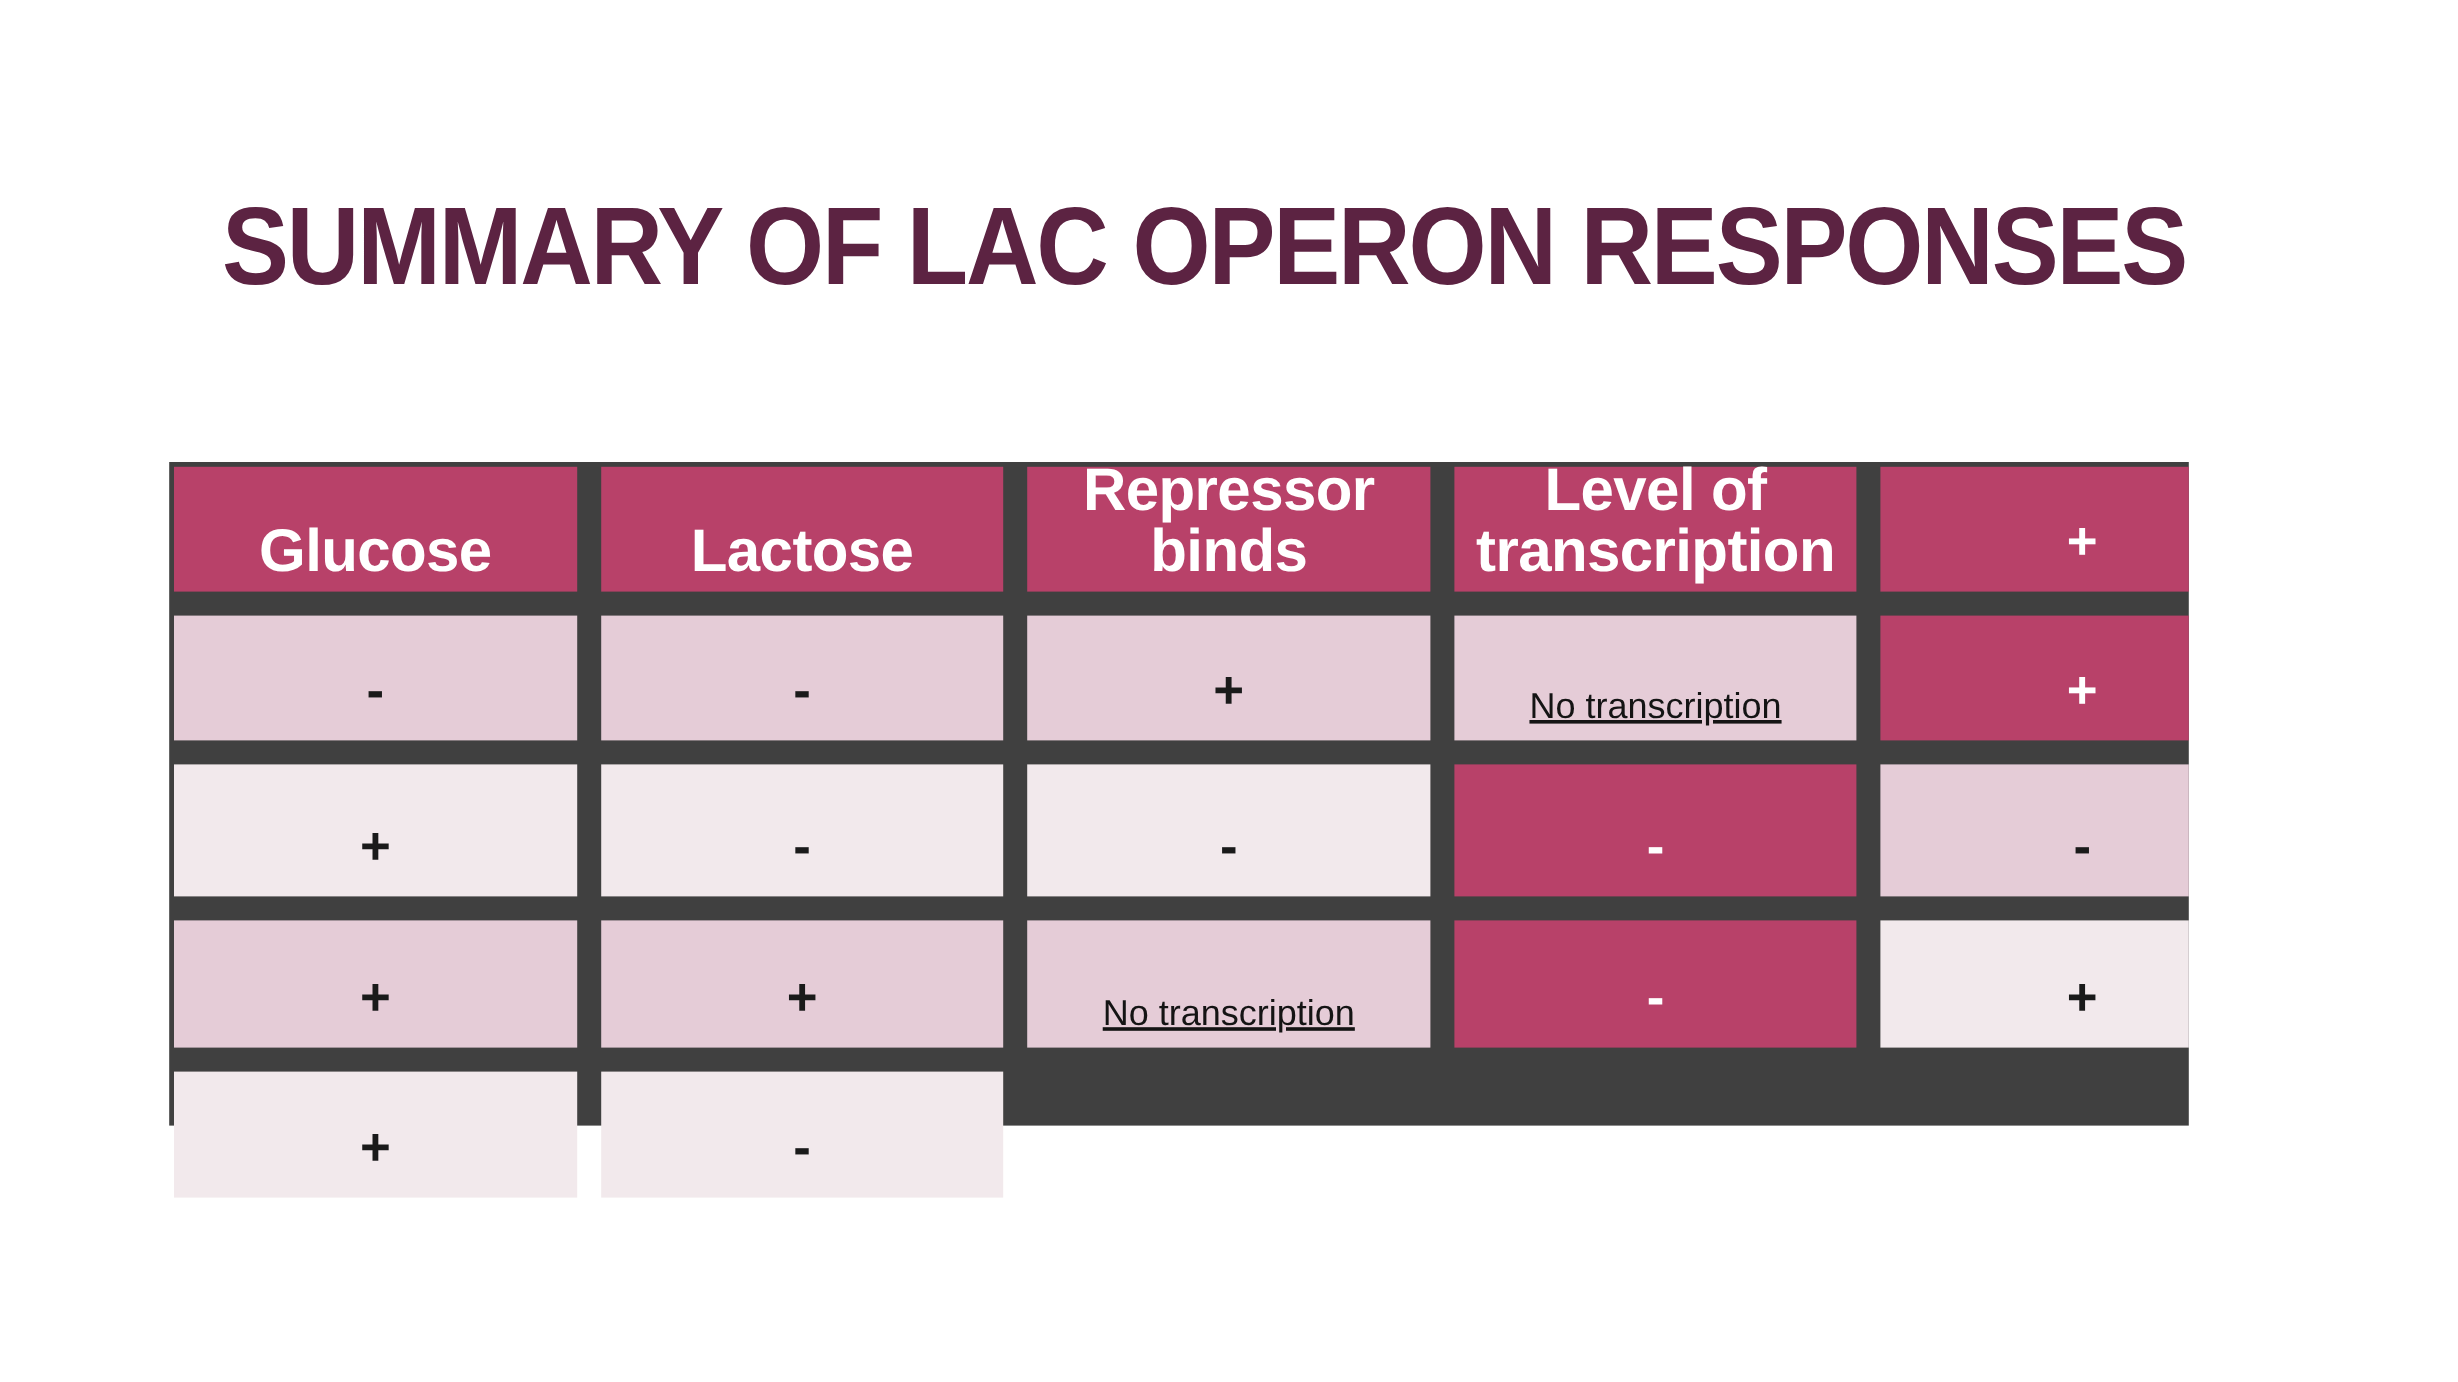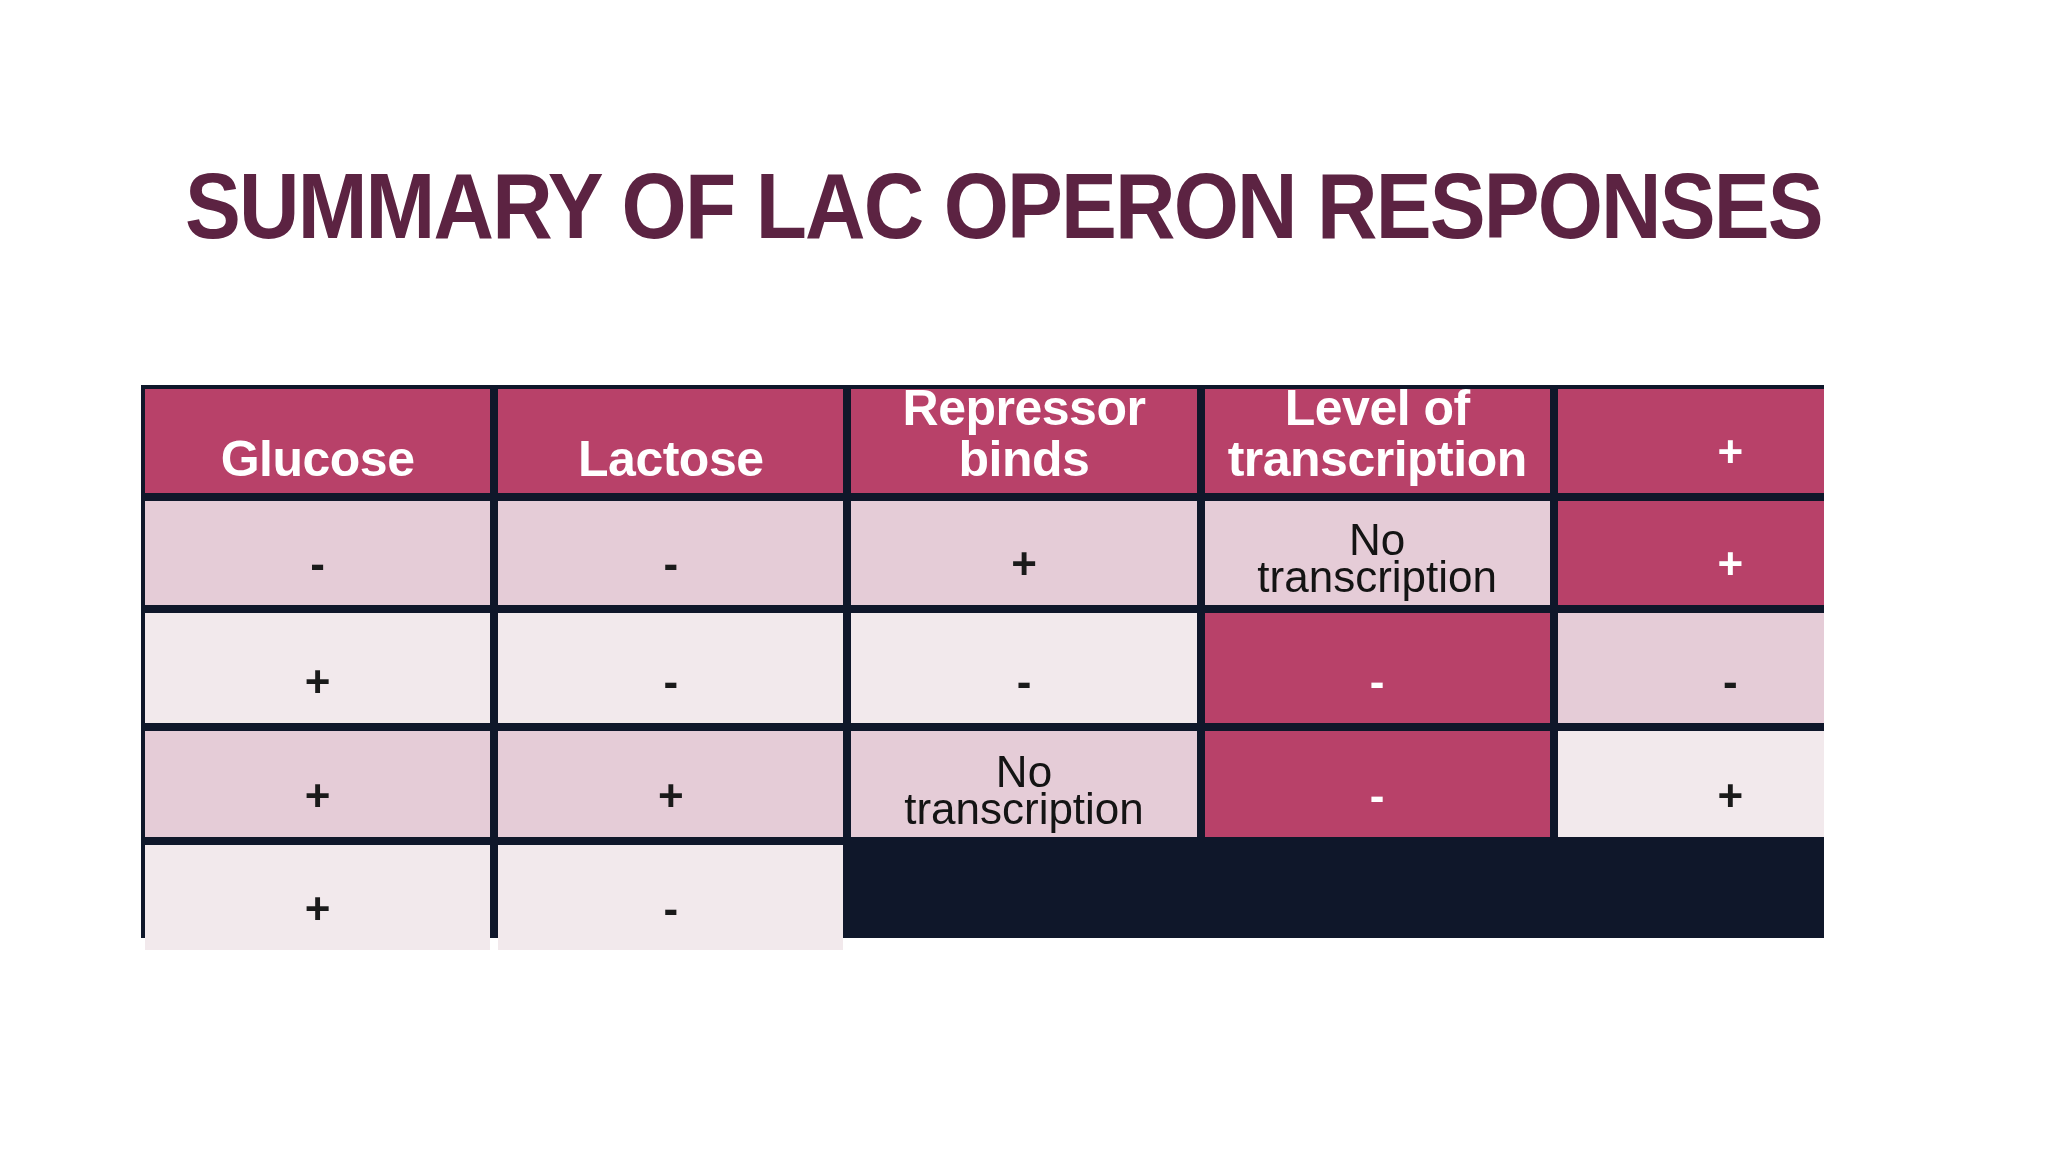--- a/index.html
+++ b/index.html
@@ -44,25 +44,25 @@
   }
 
   
   .op-table {
     position: absolute;
     left: 141px;
     top: 385px;
     width: 1766px;
     height: 553px;
     box-sizing: border-box;
-    background: #0f172a;
+    background: #404040;
     display: grid;
     grid-template-columns: repeat(5, 1fr);
     grid-template-rows: 104px 104px 110px 106px 105px;
-    gap: 8px;
+    gap: 20px;
     padding: 4px;
   }
   .cell {
     display: flex;
     align-items: flex-end;
     justify-content: center;
     text-align: center;
     box-sizing: border-box;
   }
   .cell.th {
@@ -83,23 +83,24 @@
   }
   .cell.sym {
     color: #1a1a1a;
     font-weight: bold;
     font-size: 44px;
     padding-bottom: 16px;
   }
   .cell.level {
     color: #141414;
     font-weight: normal;
-    font-size: 44px;
+    font-size: 30px;
     line-height: 37px;
     padding: 0 40px 10px;
+    text-decoration: underline;
   }
   .band-dark  { background: #e5ccd7; }
   .band-light { background: #f2e9ec; }
 </style>
 </head>
 <body>
 
 <div class="slide">
 
   <div class="pattern-strip"></div>

